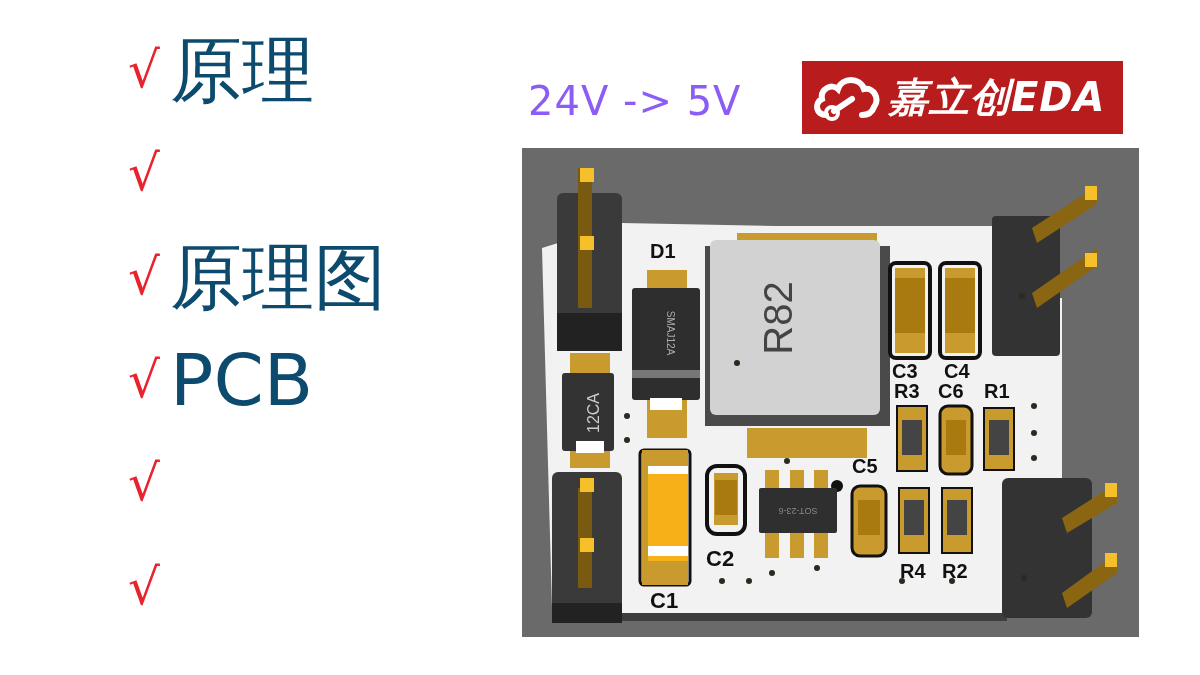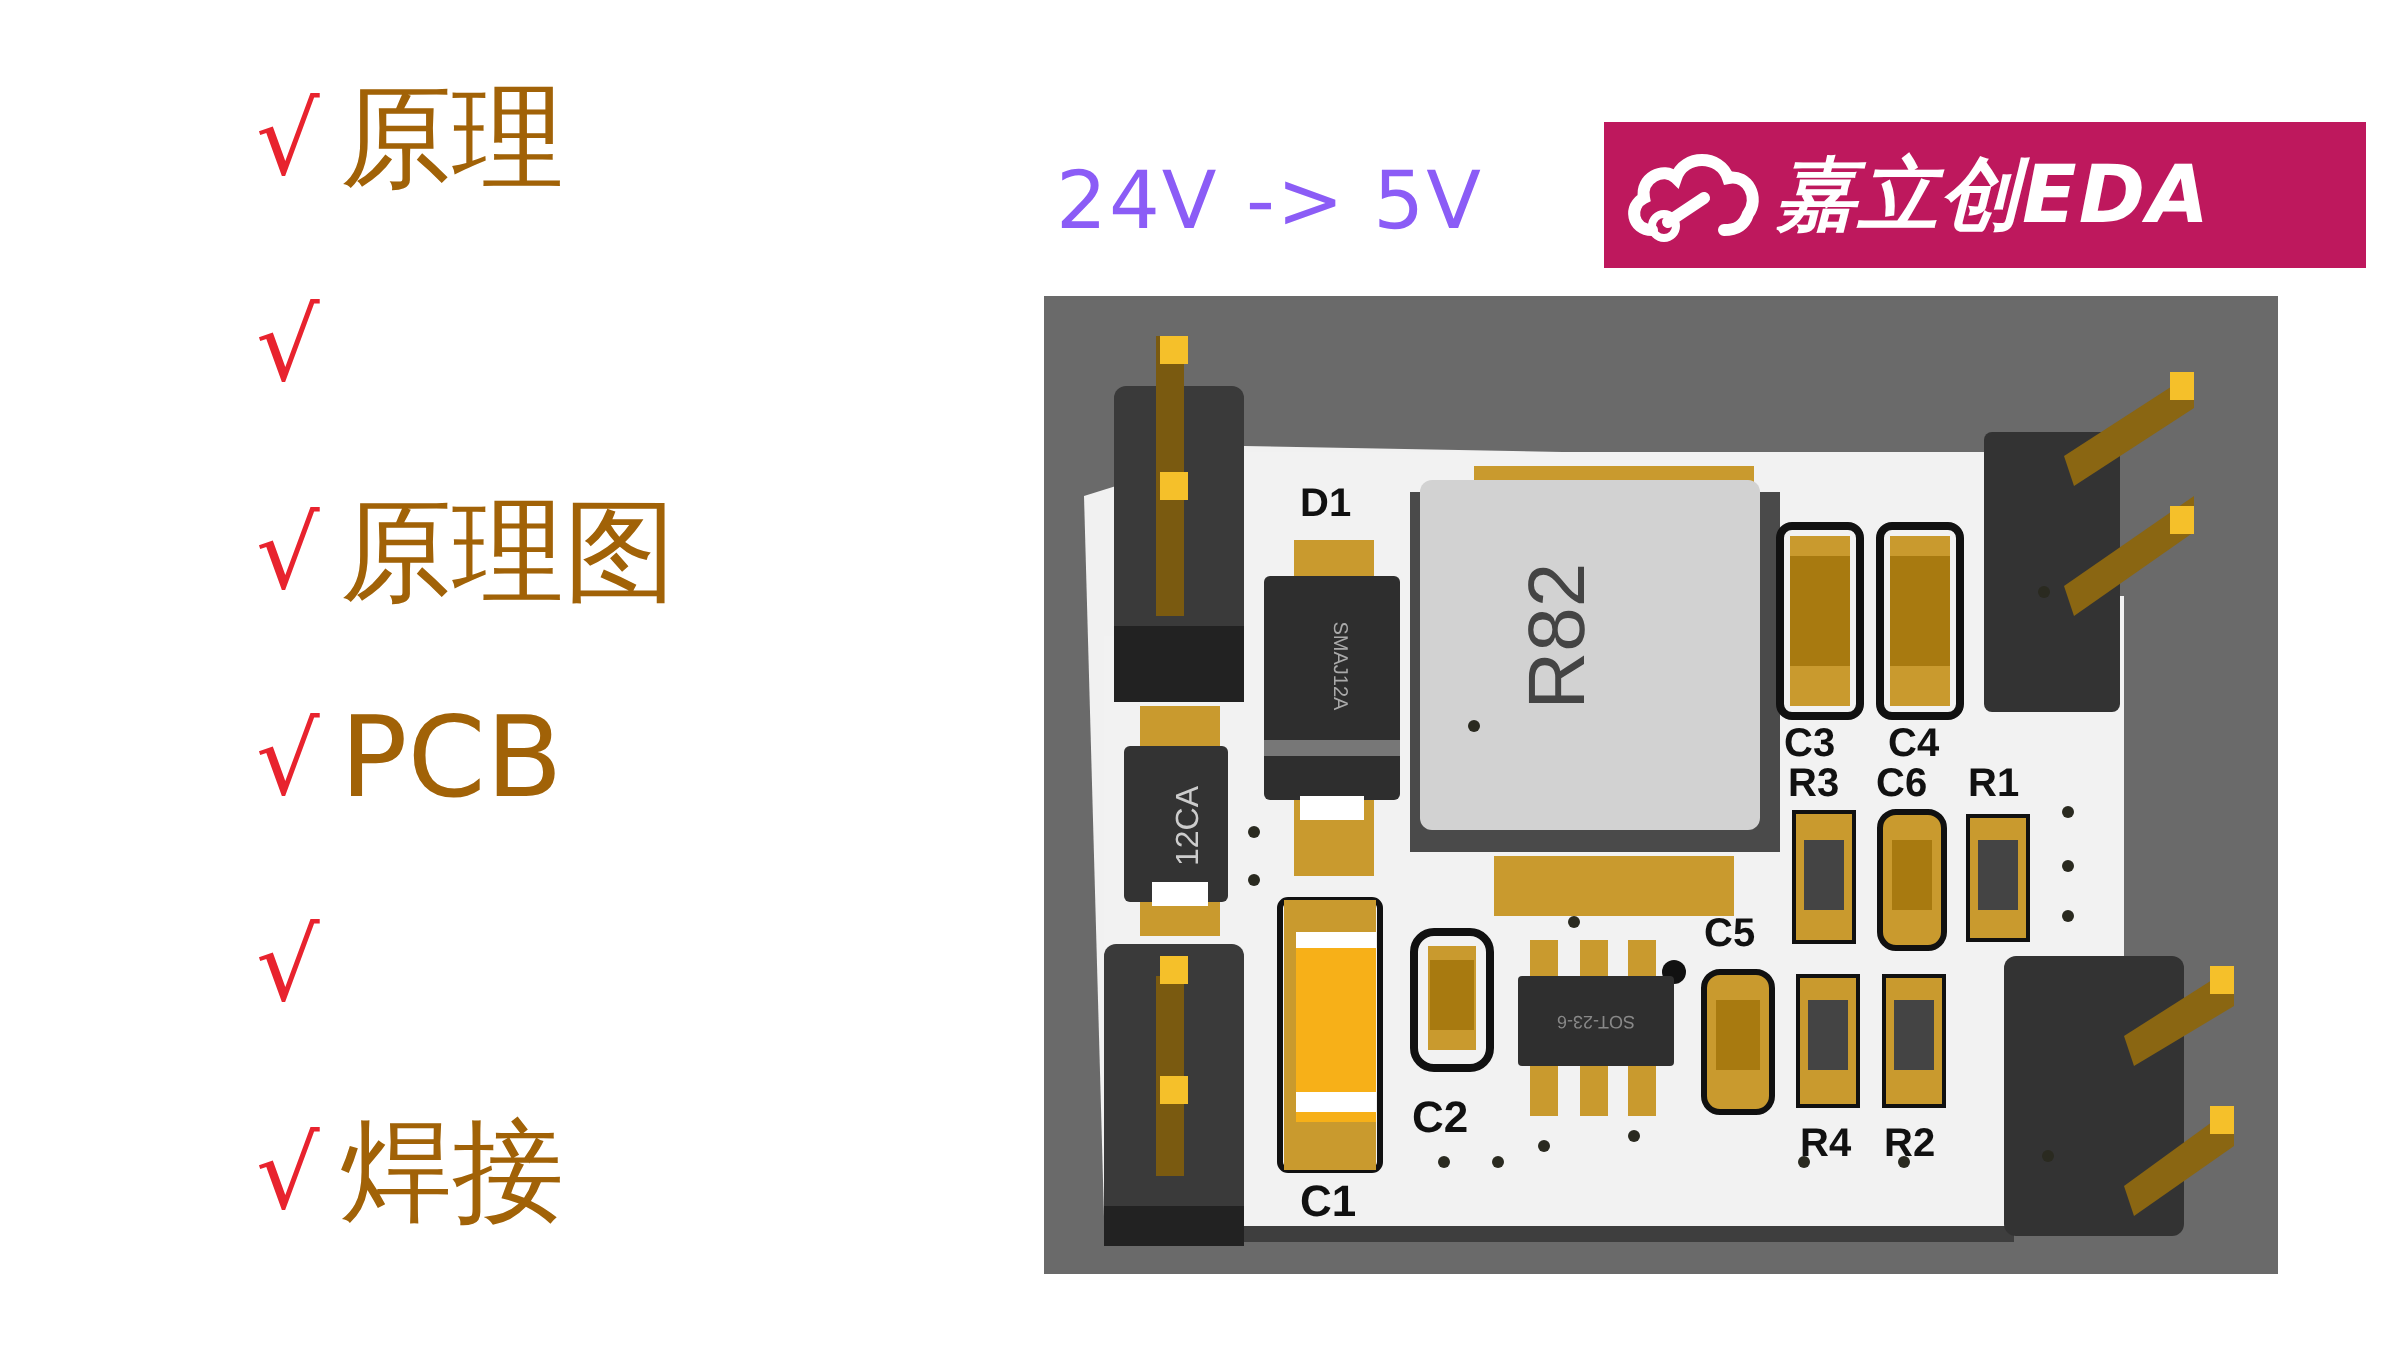--- a/index.html
+++ b/index.html
@@ -1,23 +1,23 @@
 <!DOCTYPE html>
 <html><head>
 <meta charset="utf-8">
 <style>
   html, body { margin:0; padding:0; }
   body { width:1200px; height:675px; background:#ffffff; position:relative; overflow:hidden;
          font-family:"DejaVu Sans", sans-serif; }
   .checklist { position:absolute; left:128px; top:30px; }
   .check-item { position:absolute; left:0; white-space:nowrap; display:flex; align-items:center; height:80px; }
   .check-mark { color:#e8232e; font-size:50px; font-weight:normal; width:42px; display:inline-block; line-height:1; font-family:"DejaVu Sans", sans-serif; }
-  .check-label { color:#a16207; font-size:56px; line-height:1; font-family:"DejaVu Sans", sans-serif; }
+  .check-label { color:#0c4a6e; font-size:72px; line-height:1; font-family:"DejaVu Sans", sans-serif; }
   .voltage { position:absolute; left:528px; top:78px; font-size:40px; color:#8b5cf6; font-family:"DejaVu Sans", sans-serif; letter-spacing:1px; }
-  .logo { position:absolute; left:802px; top:61px; width:381px; height:73px; background:#be185d; display:flex; align-items:center; }
+  .logo { position:absolute; left:802px; top:61px; width:321px; height:73px; background:#b91c1c; display:flex; align-items:center; }
   .logo-icon { margin-left:10px; width:70px; height:50px; }
   .logo-text { color:#fff; font-size:40px; font-weight:bold; margin-left:6px; font-family:"DejaVu Sans", sans-serif; letter-spacing:1px; font-style:italic; }
   .pcb-view { position:absolute; left:522px; top:148px; width:617px; height:489px; background:#6a6a6a; overflow:hidden; }
 </style>
 </head>
 <body>
 
 <div class="checklist">
   <div class="check-item" style="top:0px;">
     <span class="check-mark">√</span>
@@ -32,21 +32,20 @@
   </div>
   <div class="check-item" style="top:310px;">
     <span class="check-mark">√</span>
     <span class="check-label">PCB</span>
   </div>
   <div class="check-item" style="top:413px;">
     <span class="check-mark">√</span>
   </div>
   <div class="check-item" style="top:517px;">
     <span class="check-mark">√</span>
-    <span class="check-label">焊接</span>
   </div>
 </div>
 
 <div class="voltage">24V -&gt; 5V</div>
 
 <div class="logo">
   <svg class="logo-icon" viewBox="0 0 70 50">
     <path d="M14 42 C4 42 2 30 10 26 C8 16 20 10 26 16 C30 4 48 4 52 16 C62 14 68 26 62 34 C60 40 56 42 50 42" fill="none" stroke="#fff" stroke-width="6" stroke-linecap="round"></path>
     <line x1="22" y1="38" x2="40" y2="26" stroke="#fff" stroke-width="6" stroke-linecap="round"></line>
     <circle cx="20" cy="40" r="6" fill="none" stroke="#fff" stroke-width="4"></circle>

